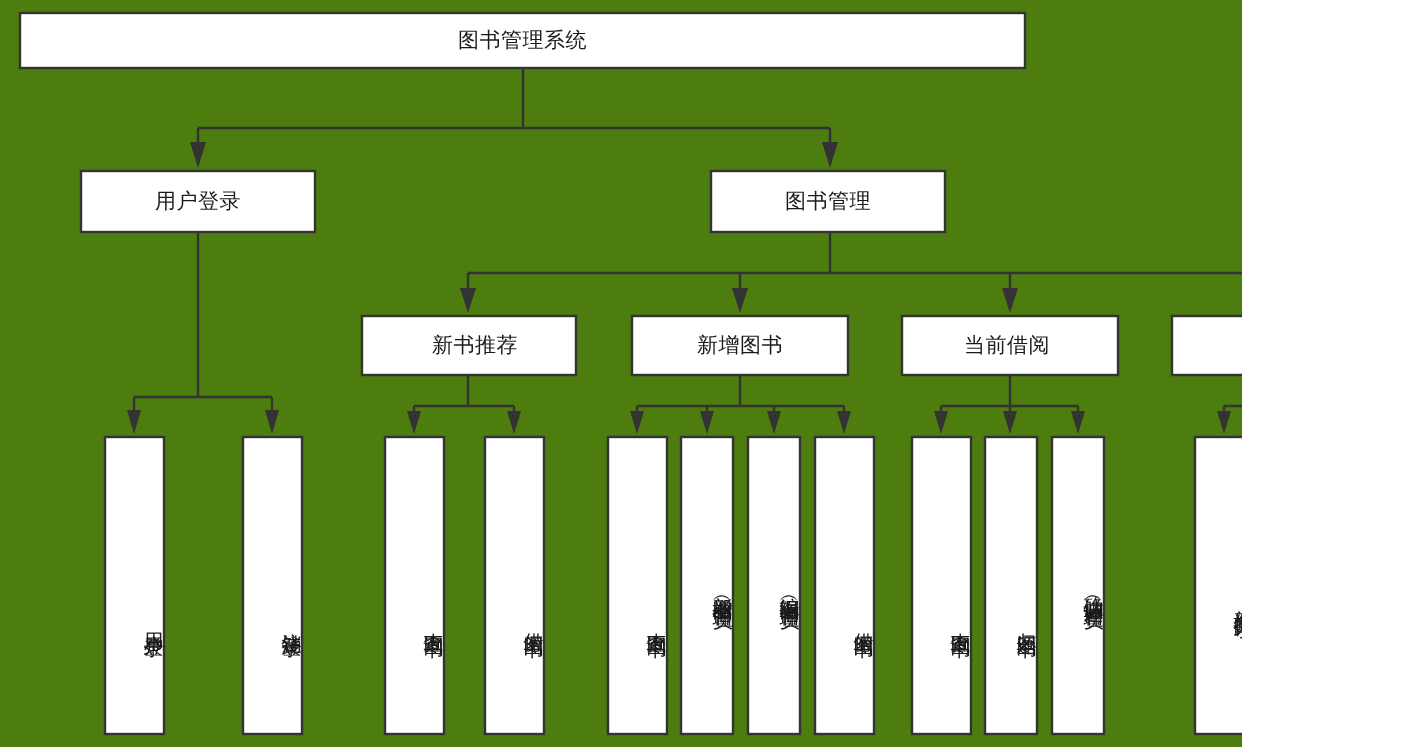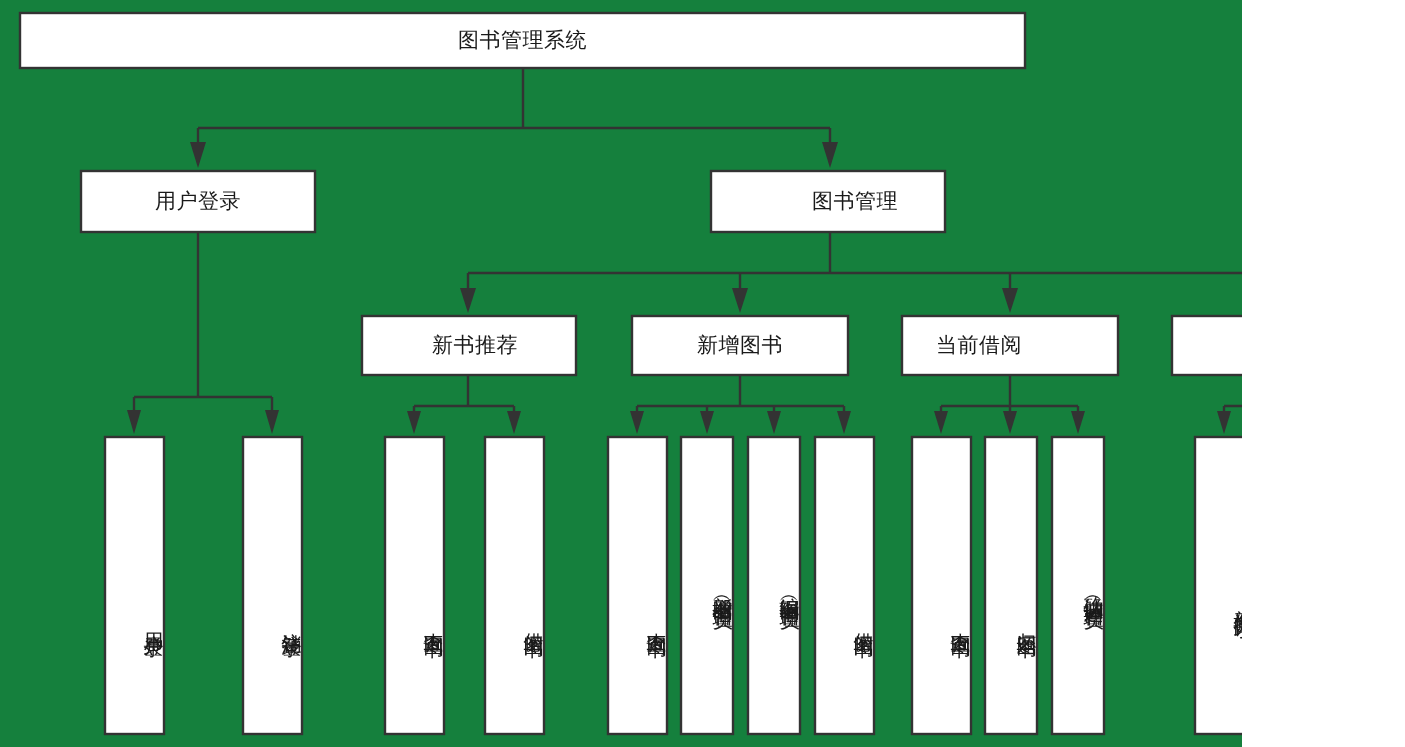--- a/index.html
+++ b/index.html
@@ -7,21 +7,21 @@
     padding: 0;
     background: #ffffff;
   }
   body {
     font-family: "Liberation Sans", "DejaVu Sans", sans-serif;
   }
   #diagram-root {
     position: relative;
     width: 1242px;
     height: 747px;
-    background: #15803d;
+    background: #4d7c0f;
     overflow: hidden;
   }
   svg#flow {
     position: absolute;
     top: 0;
     left: 0;
     width: 1405px;
     height: 747px;
   }
   .node-rect {
@@ -173,25 +173,25 @@
       <path class="edge-line" d="M 1224 406 L 1224 414"></path>
       <polygon class="arrow-head" points="1224,434 1217,411 1231,411"></polygon>
       <path class="edge-line" d="M 1339 406 L 1339 414"></path>
       <polygon class="arrow-head" points="1339,434 1332,411 1346,411"></polygon>
     </g>
   </svg>
 
   <div class="node-label" style="left:20px; top:13px; width:1005px; height:55px;">图书管理系统</div>
 
   <div class="node-label" style="left:81px; top:171px; width:234px; height:61px;">用户登录</div>
-  <div class="node-label" style="left:711px; top:171px; width:234px; height:61px;padding-left:27px;">图书管理</div>
+  <div class="node-label" style="left:711px; top:171px; width:234px; height:61px;">图书管理</div>
 
   <div class="node-label" style="left:362px; top:316px; width:214px; height:59px;padding-left:6px;">新书推荐</div>
   <div class="node-label" style="left:632px; top:316px; width:216px; height:59px;">新增图书</div>
-  <div class="node-label" style="left:871px; top:316px; width:216px; height:59px;border-radius:10px;">当前借阅</div>
+  <div class="node-label" style="left:899px; top:316px; width:216px; height:59px;border-radius:10px;">当前借阅</div>
 
   <div class="node-label vertical" style="left:105px; top:504px; width:59px; height:230px;">用户登录</div>
   <div class="node-label vertical" style="left:243px; top:504px; width:59px; height:230px;">注销登录</div>
   <div class="node-label vertical" style="left:385px; top:504px; width:59px; height:230px;">查询图书</div>
   <div class="node-label vertical" style="left:485px; top:504px; width:59px; height:230px;">借阅图书</div>
   <div class="node-label vertical" style="left:608px; top:504px; width:59px; height:230px;">查询图书</div>
   <div class="node-label vertical" style="left:681px; top:441px; width:52px; height:293px;">新增图书（管理员）</div>
   <div class="node-label vertical" style="left:748px; top:441px; width:52px; height:293px;">编辑图书（管理员）</div>
   <div class="node-label vertical" style="left:815px; top:504px; width:59px; height:230px;">借阅图书</div>
   <div class="node-label vertical" style="left:912px; top:504px; width:59px; height:230px;">查询图书</div>

